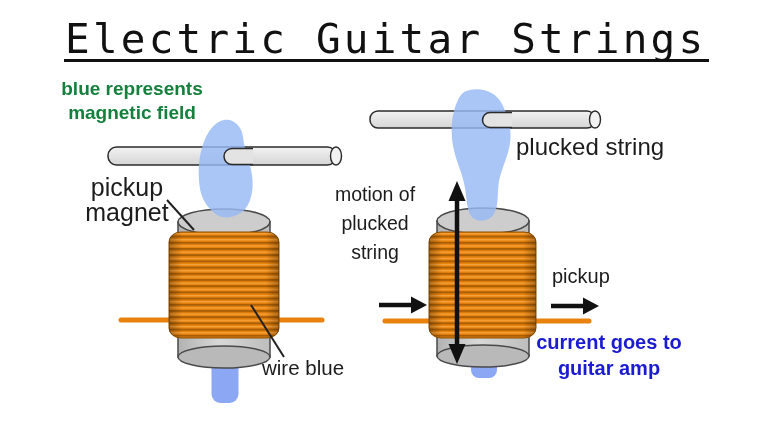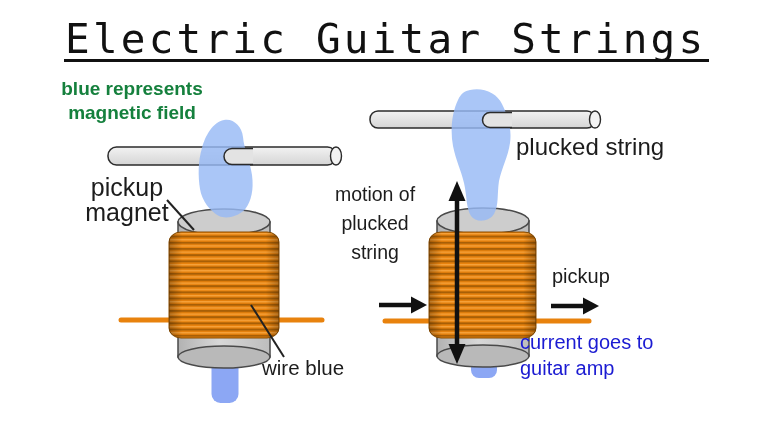--- a/index.html
+++ b/index.html
@@ -13,22 +13,22 @@
          border-bottom:3px solid #111;padding:0 3px 2px 1px;}
   #caption{left:36px;top:77px;width:192px;text-align:center;
            font-size:19px;line-height:24px;font-weight:bold;color:#15803d;white-space:normal;}
   #pickup-label{left:78px;top:175px;width:98px;text-align:center;
                 font-size:25px;line-height:25px;}
   #wirecoil-label{left:262px;top:356px;font-size:20.5px;}
   #plucked-label{left:516px;top:133px;font-size:24px;}
   #motion-label{left:320px;top:180px;width:110px;text-align:center;
                 font-size:19.5px;line-height:29px;white-space:normal;}
   #current-label{left:552px;top:265px;font-size:20px;}
-  #goes-label{left:520px;top:329px;width:178px;
-              font-size:20px;line-height:26px;font-weight:400;color:#1b1bd2;white-space:normal;}
+  #goes-label{left:520px;top:329px;width:178px;text-align:center;
+              font-size:20px;line-height:26px;font-weight:700;color:#1b1bd2;white-space:normal;}
 </style>
 </head>
 <body>
 
 <div id="page">
 
   <div id="title">Electric Guitar Strings</div>
 
   <div id="caption" class="lbl">
     <span style="display:block">blue represents</span>

